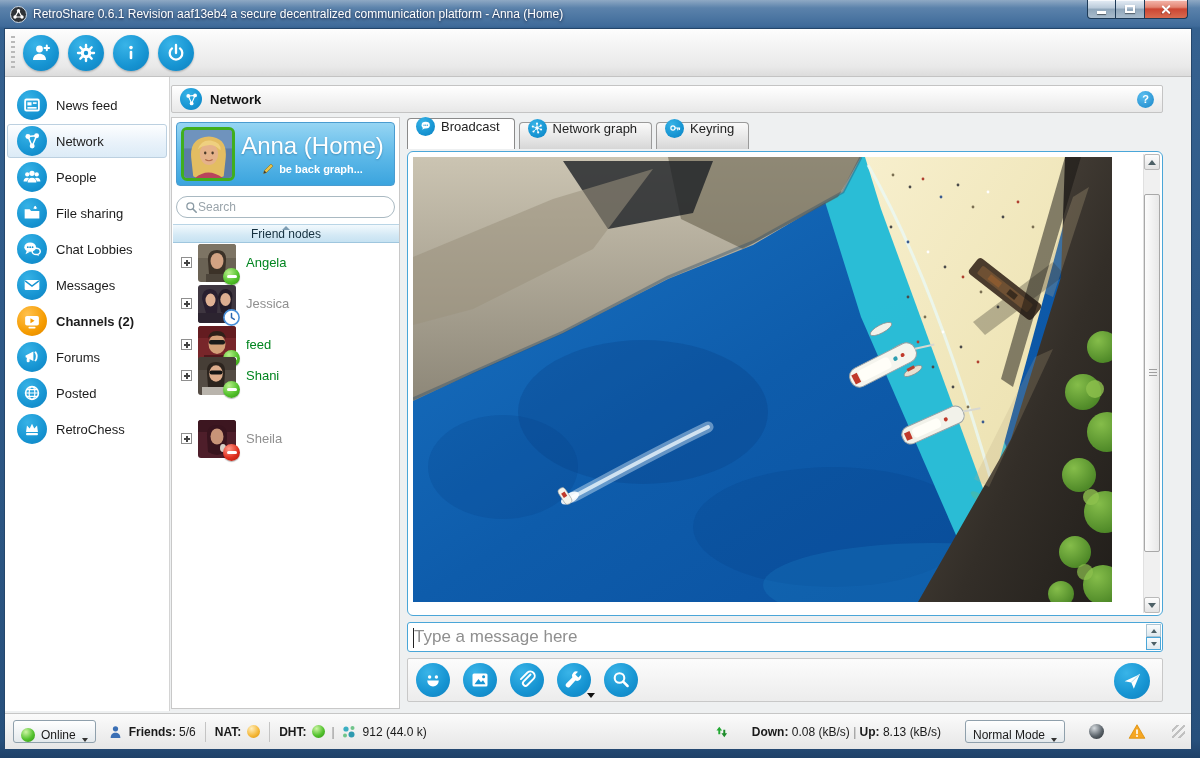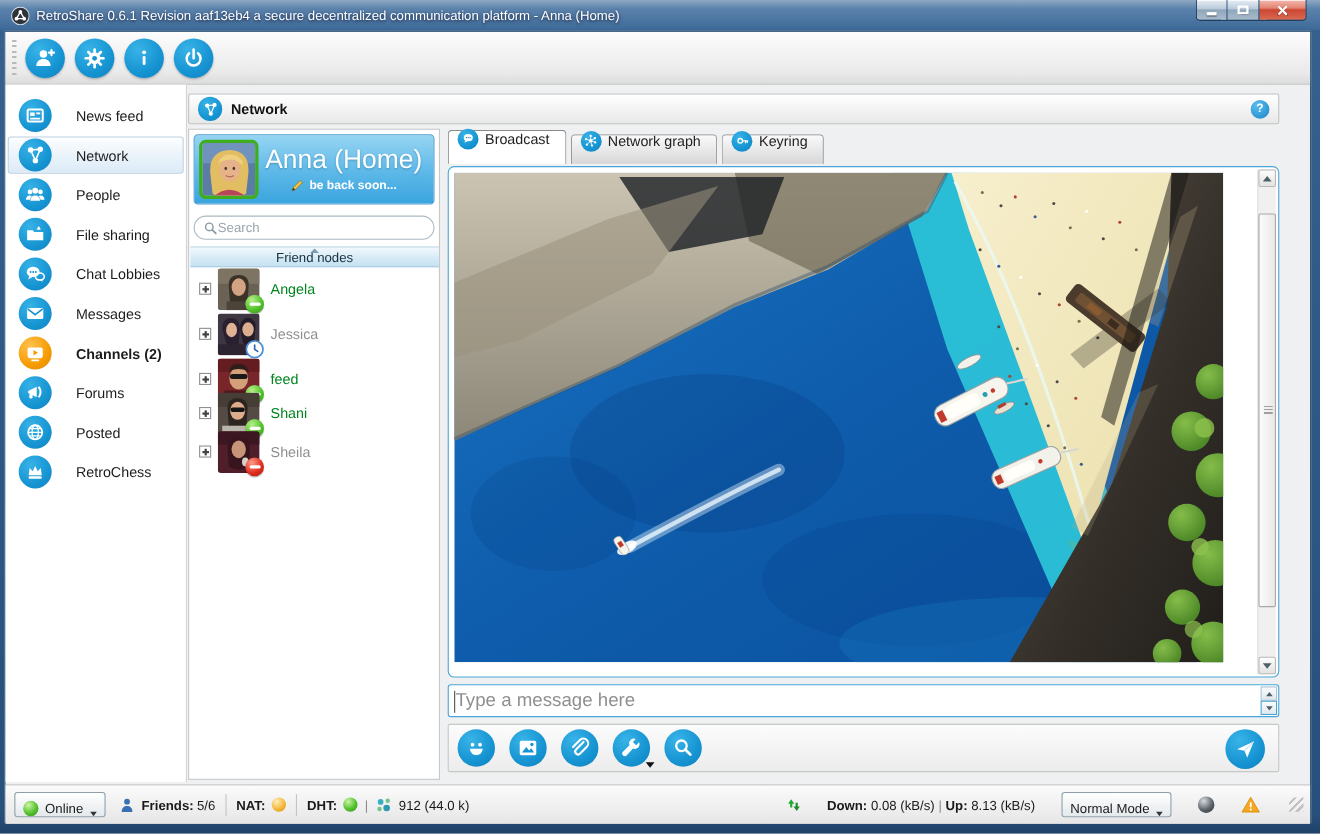--- a/index.html
+++ b/index.html
@@ -34,21 +34,21 @@
   
   .content { position:absolute; left:0; top:48px; width:100%; height:636px; }
   
   .sidebar { position:absolute; left:0; top:0; width:165px; height:634px; background:#fff; border-right:1px solid #d4d4d4; padding-top:10px; }
   .side-item { position:relative; height:36px; display:flex; align-items:center; padding-left:12px; cursor:pointer; }
   .side-item.active:before { content:""; position:absolute; inset:1px 2px; border:1px solid #bcd0e0; border-radius:3px;
         background:linear-gradient(180deg,#fdfeff,#e9f2fa 55%,#dcebf7); }
   .sicon { position:relative; width:30px; height:30px; border-radius:50%; flex:0 0 auto; display:flex; align-items:center; justify-content:center;
            background:radial-gradient(circle at 35% 28%, #36b2e6, #1694d2 62%, #0f80be); }
   .sicon.orange { background:radial-gradient(circle at 35% 28%, #ffc14d, #f59b00 62%, #dd8500); }
-  .slabel { position:relative; margin-left:22px; font-size:13px; color:#1c1c1c; }
+  .slabel { position:relative; margin-left:9px; font-size:13px; color:#1c1c1c; }
   .slabel.bold { font-weight:bold; }
   
   .pagehead { position:absolute; left:166px; top:8px; width:992px; height:28px; border:1px solid #c4c4c4; border-radius:2px;
               background:linear-gradient(180deg,#ffffff,#e8e8e8); display:flex; align-items:center; padding:0 8px; }
   .ph-ico { width:22px; height:22px; border-radius:50%; background:radial-gradient(circle at 35% 28%, #36b2e6, #1694d2 62%, #0f80be); display:flex; align-items:center; justify-content:center; }
   .ph-title { margin-left:8px; font-size:13px; font-weight:bold; color:#111; }
   .help-circle { margin-left:auto; width:17px; height:17px; border-radius:50%; background:radial-gradient(circle at 35% 28%, #5abef0, #1a86c8); color:#fff; font-size:11px; font-weight:bold; display:flex; align-items:center; justify-content:center; cursor:pointer; }
   
   .fpanel { position:absolute; left:166px; top:40px; width:229px; height:592px; background:#fff; border:1px solid #c8c8c8; }
   .profile { position:absolute; left:4px; top:4px; width:219px; height:64px; border:1px solid #4a9cd0; border-radius:4px;
@@ -337,21 +337,21 @@
               <path d="M23,32 q4,2.5 8,0" stroke="#b06a4a" stroke-width="1.2" fill="none"></path>
             </svg>
           </div>
           <div class="pmeta">
             <div class="pname">Anna (Home)</div>
             <div class="pstatus">
               <svg width="13" height="13" viewBox="0 0 16 16">
                 <path d="M2,14 L3,10.5 L11,2.5 L13.5,5 L5.5,13 Z" fill="#e8c24a" stroke="#8a6a10" stroke-width=".7"></path>
                 <path d="M2,14 L3,10.5 L5.5,13 Z" fill="#3a3a3a"></path>
               </svg>
-              <span>be back soon...</span>
+              <span>be back graph...</span>
             </div>
           </div>
         </div>
 
         <div class="searchbox">
           <svg width="13" height="13" viewBox="0 0 16 16">
             <circle cx="6.5" cy="6.5" r="4.2" fill="none" stroke="#8a9aa4" stroke-width="1.6"></circle>
             <path d="M9.8,9.8 l4,4" stroke="#8a9aa4" stroke-width="2" stroke-linecap="round"></path>
           </svg>
           <input type="text" placeholder="Search" style="">
@@ -419,21 +419,21 @@
                 <rect width="38" height="13" fill="#463e36"></rect>
                 <path d="M9,16 Q8,5 18,5 Q28,5 27,16 L26,30 Q22,33 18,33 Q14,33 10,30 Z" fill="#2c241e"></path>
                 <ellipse cx="18" cy="16.5" rx="6.8" ry="8.2" fill="#dcac8c"></ellipse>
                 <rect x="11.5" y="13.5" width="13" height="4" rx="2" fill="#141414"></rect>
                 <rect x="4" y="30" width="30" height="8" fill="#b9b4ac"></rect>
               </svg>
             <span class="badge online"></span>
           </span>
           <span class="fname online">Shani</span>
         </div>
-        <div class="frow" style="top:272px">
+        <div class="frow" style="top:300px">
           <span class="expander"></span>
           <span class="favatar">
             <svg class="ph" width="38" height="38" viewBox="0 0 38 38">
                 <rect width="38" height="38" fill="#4e1e2a"></rect>
                 <rect width="38" height="12" fill="#3c1620"></rect>
                 <path d="M9,17 Q8,5 19,5 Q30,5 29,17 L28,32 Q23,35 19,35 Q15,35 10,32 Z" fill="#38141e"></path>
                 <ellipse cx="19" cy="16.5" rx="6.5" ry="8" fill="#c89478"></ellipse>
                 <ellipse cx="25" cy="28" rx="3" ry="4" fill="#d8d0c8"></ellipse>
               </svg>
             <span class="badge busy"></span>

